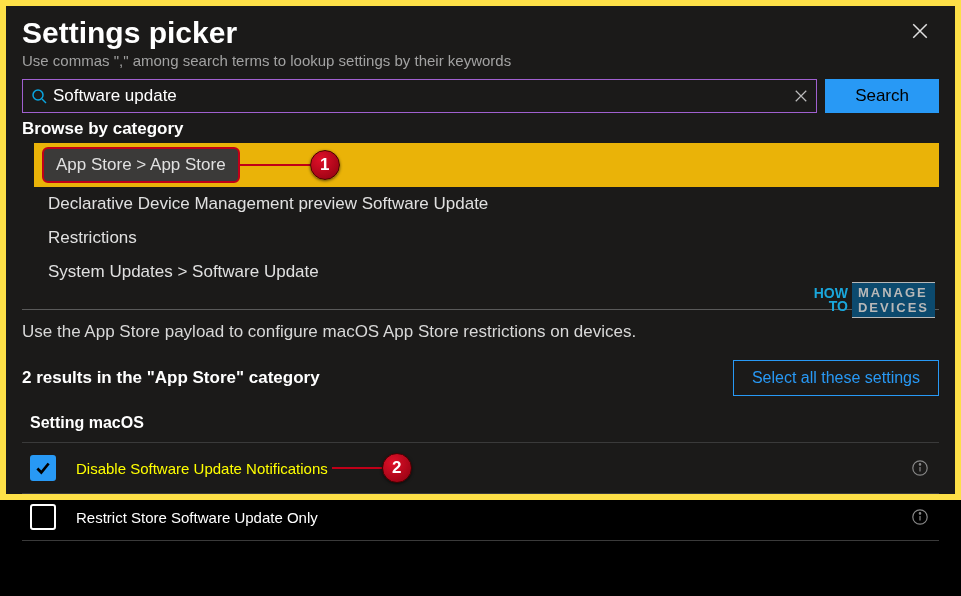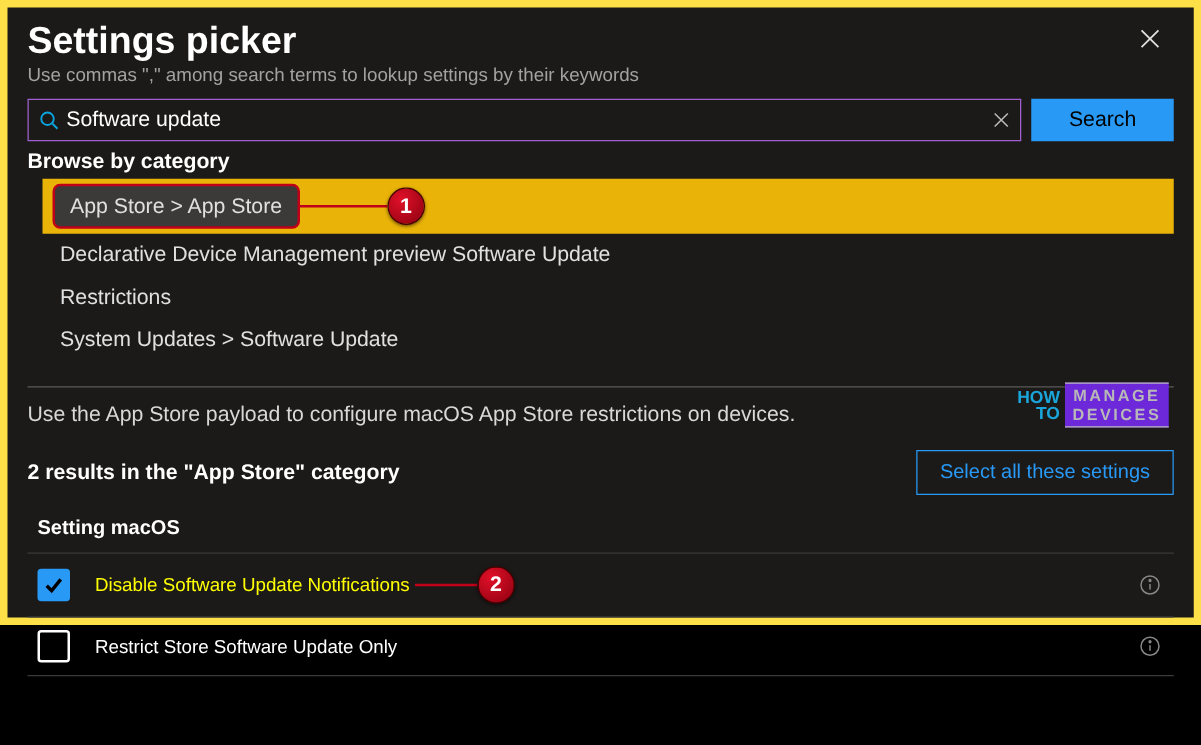--- a/index.html
+++ b/index.html
@@ -123,38 +123,37 @@
     font-weight: 700;
     font-size: 17px;
     display: flex;
     align-items: center;
     justify-content: center;
     box-shadow: 0 1px 3px rgba(0,0,0,.6);
   }
   .watermark {
     position: absolute;
     right: 20px;
-    top: 300px;
+    top: 276px;
     display: flex;
     align-items: stretch;
-    text-align: center;
   }
   .watermark .how {
     display:flex;
     flex-direction:column;
     align-items:flex-end;
     justify-content:center;
     padding-right:4px;
     font-weight:800;
     font-family: Arial, sans-serif;
   }
   .watermark .how .l1 { color:#1aa6db; font-size:14px; line-height:13px;}
   .watermark .how .l2 { color:#1aa6db; font-size:14px; line-height:13px;}
   .watermark .mbox {
-    background:#6d28d9; color:#b8b8b8; padding:2px 6px;
+    background:#0c4a6e; color:#b8b8b8; padding:2px 6px;
     font-size:13px; letter-spacing:2px; font-weight:700;
     display:flex; flex-direction:column; justify-content:center;
     border-top:1px solid #b8b8b8; border-bottom:1px solid #b8b8b8;
   }
   .divider {
     border: none;
     border-top: 1px solid #5a5a5a;
     margin: 20px 0 12px 0;
   }
   .payload-desc {

